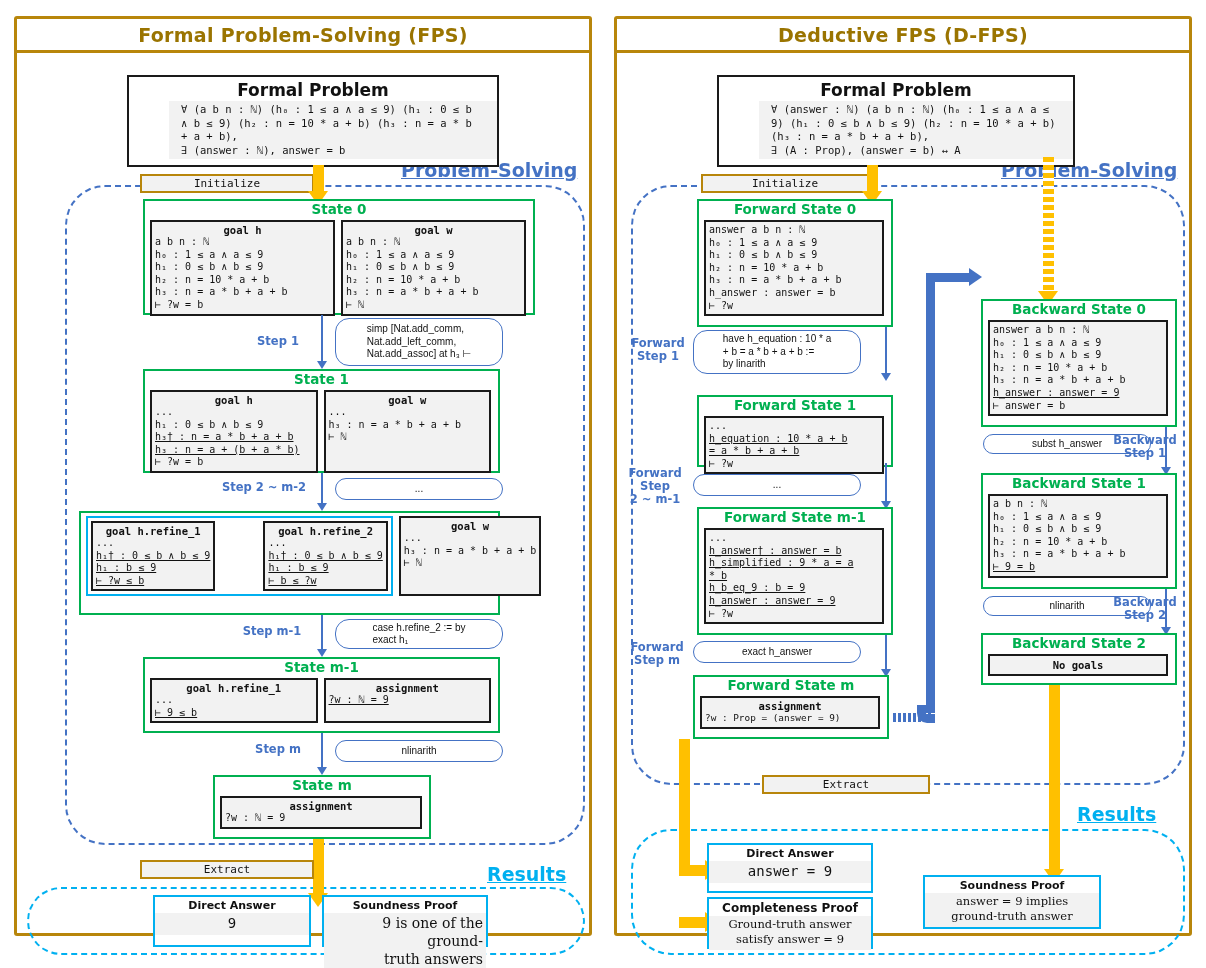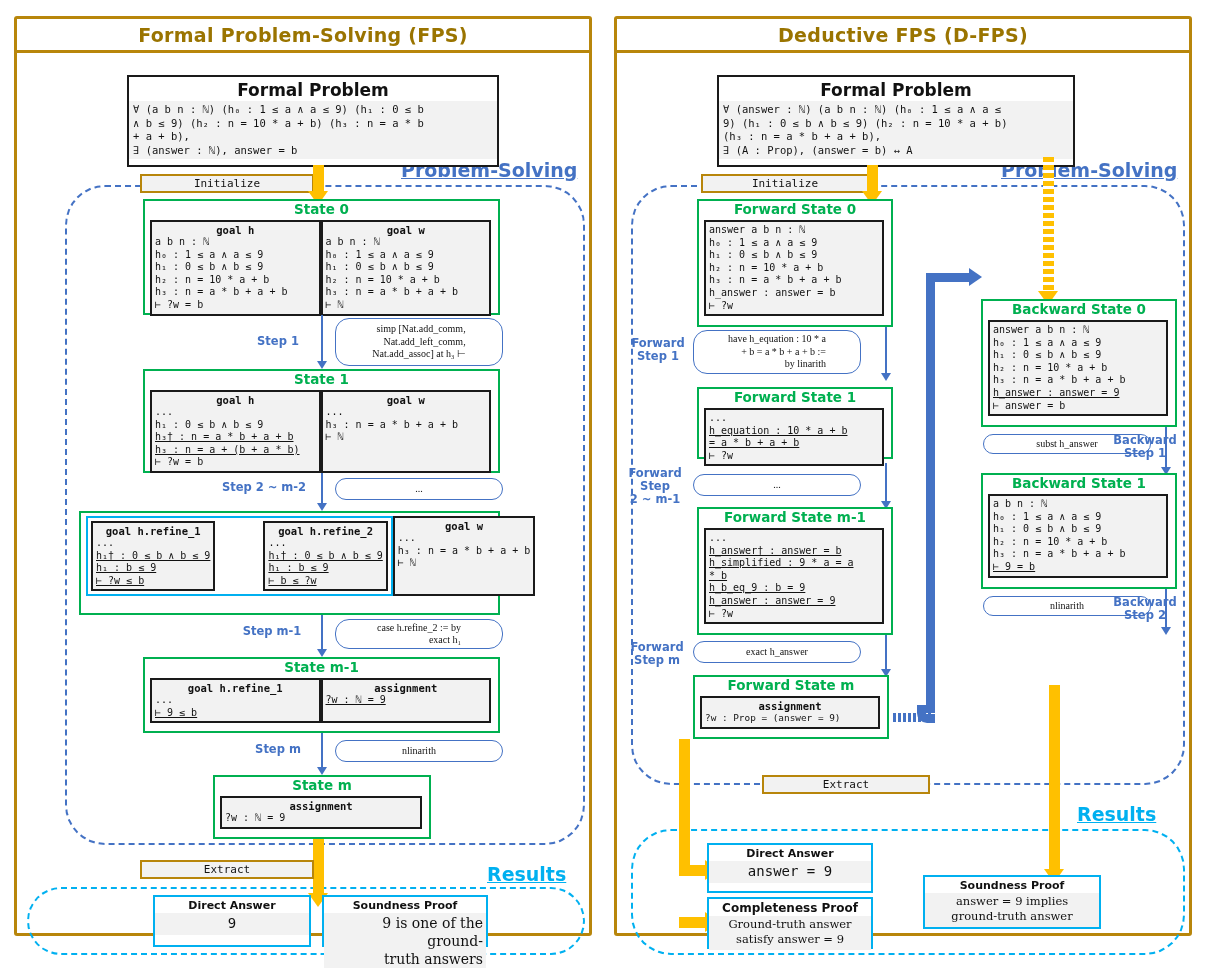--- a/index.html
+++ b/index.html
@@ -14,37 +14,37 @@
   .panel-body{position:absolute;left:0;top:34px;right:0;bottom:0;}
 
   
   .abs{position:absolute;box-sizing:border-box;}
 
   
   .fp-card{border:2.5px solid #1a1a1a;background:#fff;}
   .fp-title{text-align:center;font-size:17px;font-weight:bold;color:#111;padding:3px 0 1px;
      font-family:"DejaVu Sans",sans-serif;}
   .fp-body{background:#f2f2f2;font-family:"DejaVu Sans Mono",monospace;font-size:10.5px;
-     line-height:13.5px;padding:2px 4px;white-space:pre-wrap;color:#111;}
+     line-height:13.5px;padding:2px 12px;white-space:pre-wrap;color:#111;margin-left:40px;}
 
   
   .state{border:2px solid #00b050;background:#fff;}
   .state-title{text-align:center;color:#00b050;font-weight:bold;font-size:13.5px;line-height:15px;padding-top:1px;}
-  .state-inner{display:flex;padding:3px 7px 5px 5px;}
+  .state-inner{display:flex;gap:6px;padding:3px 7px 5px 5px;}
   .goalbox{border:2.5px solid #1a1a1a;background:#f2f2f2;flex:1;box-sizing:border-box;}
   .goal-title{text-align:center;font-weight:bold;font-size:10.5px;font-family:"DejaVu Sans Mono",monospace;
      color:#111;padding:2px 0 0;}
   .goal-body{font-family:"DejaVu Sans Mono",monospace;font-size:10px;line-height:12.6px;
      padding:0 3px 2px 3px;white-space:pre;color:#111;}
   .goal-body .u{text-decoration:underline;}
 
   
   .pill{border:1.6px solid #4472c4;border-radius:14px;background:#fff;
-     font-family:Liberation Serif, serif;font-size:10px;line-height:12.4px;color:#111;
-     display:flex;align-items:center;justify-content:center;text-align:right;padding:2px 6px;white-space:pre;}
+     font-family:Liberation Sans, sans-serif;font-size:10px;line-height:12.4px;color:#111;
+     display:flex;align-items:center;justify-content:center;text-align:left;padding:2px 6px;white-space:pre;}
 
   
   .steplabel{color:#4472c4;font-weight:bold;font-size:11.5px;line-height:13px;text-align:center;
      font-family:"DejaVu Sans",sans-serif;}
 
   
   .actbtn{border:2px solid #b8860b;background:#f2f2f2;font-family:"DejaVu Sans Mono",monospace;
      font-size:11px;color:#111;display:flex;align-items:center;justify-content:center;}
 
   
@@ -99,21 +99,21 @@
 ∧ b ≤ 9) (h₂ : n = 10 * a + b) (h₃ : n = a * b
 + a + b),
 ∃ (answer : ℕ), answer = b</div>
       </div>
 
       <div class="abs actbtn" style="left:123px;top:121px;width:174px;height:19px;">Initialize</div>
 
       <div class="ybar" style="left:296px;top:112px;width:11px;height:28px;"></div>
       <div class="yhead" style="left:291px;top:138px;"></div>
 
-      <div class="abs state" style="left:126px;top:146px;width:357px;height:116px;">
+      <div class="abs state" style="left:126px;top:146px;width:392px;height:116px;">
         <div class="state-title">State 0</div>
         <div class="state-inner">
           <div class="goalbox">
             <div class="goal-title">goal h</div>
             <div class="goal-body"><div>a b n : ℕ</div><div>h₀ : 1 ≤ a ∧ a ≤ 9</div><div>h₁ : 0 ≤ b ∧ b ≤ 9</div><div>h₂ : n = 10 * a + b</div><div>h₃ : n = a * b + a + b</div><div>⊢ ?w = b</div></div>
           </div>
           <div class="goalbox">
             <div class="goal-title">goal w</div>
             <div class="goal-body"><div>a b n : ℕ</div><div>h₀ : 1 ≤ a ∧ a ≤ 9</div><div>h₁ : 0 ≤ b ∧ b ≤ 9</div><div>h₂ : n = 10 * a + b</div><div>h₃ : n = a * b + a + b</div><div>⊢ ℕ</div></div>
           </div>
@@ -252,21 +252,21 @@
       </div>
 
       <div class="vline" style="left:268px;top:274px;height:52px;"></div>
       <div class="vhead" style="left:264px;top:320px;"></div>
       <div class="abs steplabel" style="left:10px;top:284px;width:62px;white-space:pre-line;">Forward
 Step 1</div>
       <div class="abs pill" style="left:76px;top:277px;width:168px;height:44px;">have h_equation : 10 * a
 + b = a * b + a + b :=
 by linarith</div>
 
-      <div class="abs state" style="left:80px;top:334px;width:196px;height:72px;">
+      <div class="abs state" style="left:80px;top:342px;width:196px;height:72px;">
         <div class="state-title">Forward State 1</div>
         <div class="state-inner">
           <div class="goalbox">
             <div class="goal-body" style="padding-top:2px;"><div>...</div><div class="u">h_equation : 10 * a + b</div><div class="u">= a * b + a + b</div><div>⊢ ?w</div></div>
           </div>
         </div>
       </div>
 
       <div class="vline" style="left:268px;top:410px;height:44px;"></div>
       <div class="vhead" style="left:264px;top:448px;"></div>
@@ -331,20 +331,28 @@
           </div>
         </div>
       </div>
 
       <div class="vline" style="left:548px;top:536px;height:44px;"></div>
       <div class="vhead" style="left:544px;top:574px;"></div>
       <div class="abs pill" style="left:366px;top:543px;width:168px;height:20px;">nlinarith</div>
       <div class="abs steplabel" style="left:494px;top:543px;width:68px;white-space:pre-line;">Backward
 Step 2</div>
 
+      <div class="abs state" style="left:364px;top:580px;width:196px;height:52px;">
+        <div class="state-title">Backward State 2</div>
+        <div class="state-inner">
+          <div class="goalbox" style="min-height:20px;">
+            <div class="goal-title" style="padding:3px 0;">No goals</div>
+          </div>
+        </div>
+      </div>
 
       <div class="abs actbtn" style="left:145px;top:722px;width:168px;height:19px;">Extract</div>
 
       <div class="ybar" style="left:62px;top:686px;width:11px;height:134px;"></div>
       <div class="ybar" style="left:62px;top:812px;width:28px;height:11px;"></div>
       <div class="yhead-r" style="left:88px;top:807px;"></div>
       <div class="ybar" style="left:62px;top:864px;width:28px;height:11px;"></div>
       <div class="yhead-r" style="left:88px;top:859px;"></div>
 
       <div class="ybar" style="left:432px;top:632px;width:11px;height:188px;"></div>

